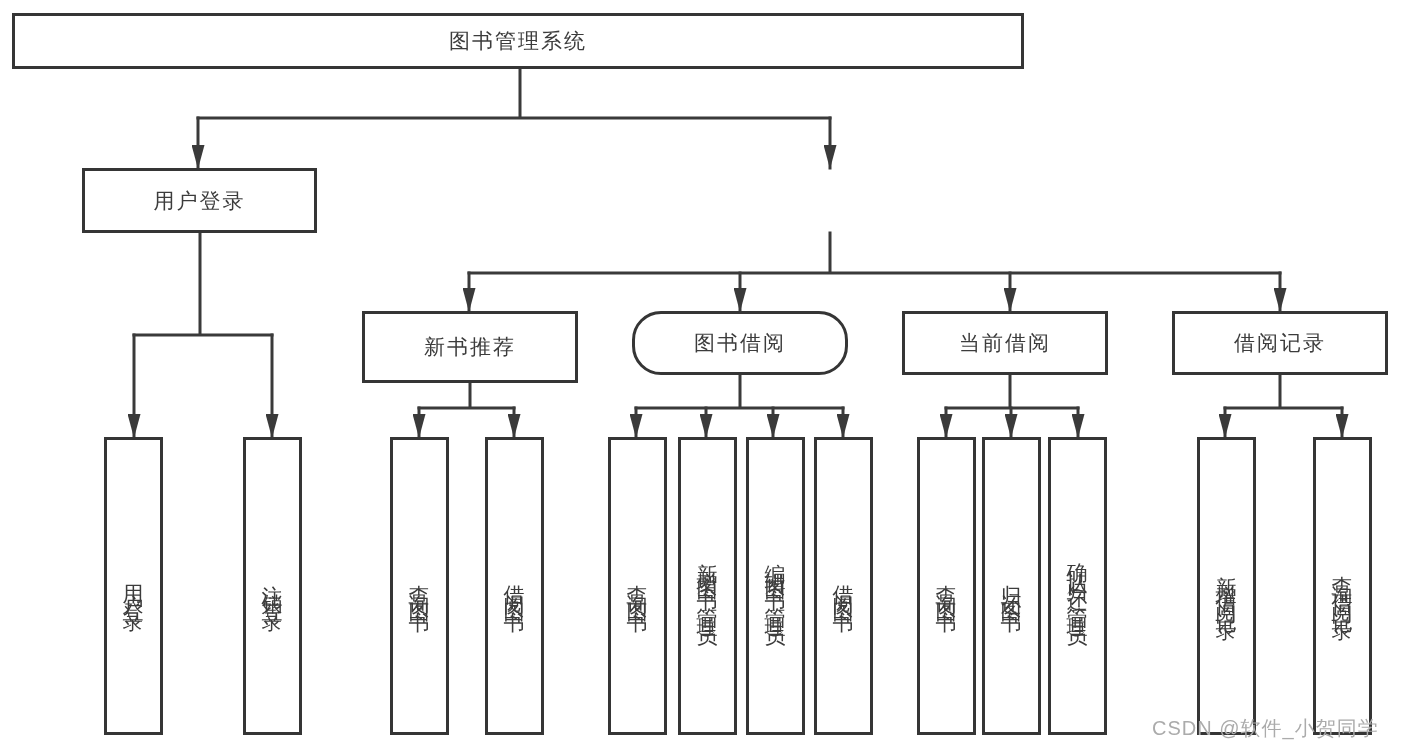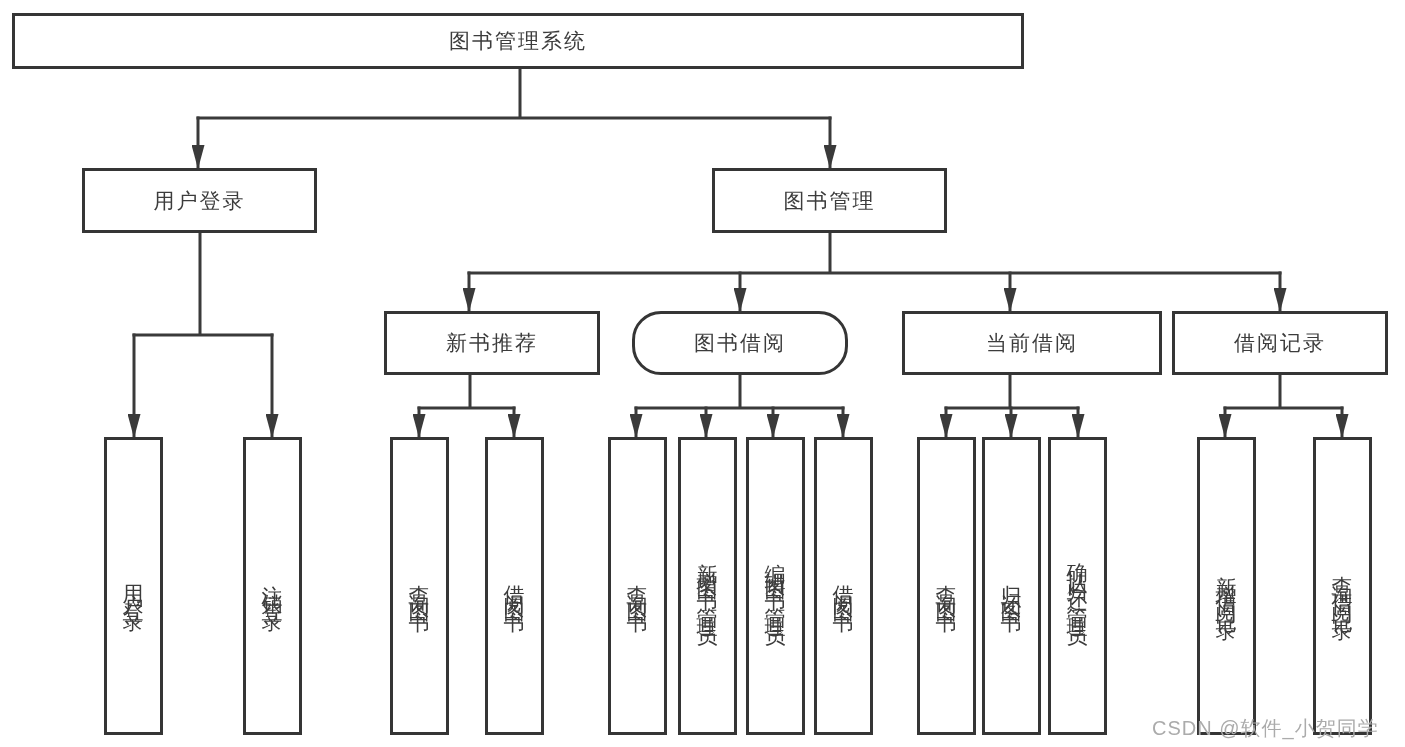--- a/index.html
+++ b/index.html
@@ -30,23 +30,23 @@
     letter-spacing:9px;
     line-height:1;
     white-space:nowrap;
   }
   
   #root-box{left:12px;top:13px;width:1012px;height:56px;}
   
   #l2-user-login{left:82px;top:168px;width:235px;height:65px;}
   #l2-book-mgmt{left:712px;top:168px;width:235px;height:65px;}
   
-  #l3-0{left:384px;top:311px;width:216px;height:64px;}
+  #l3-0{left:362px;top:311px;width:216px;height:72px;}
   #l3-1{left:632px;top:311px;width:216px;height:64px;border-radius:29px;}
-  #l3-2{left:902px;top:311px;width:260px;height:64px;}
+  #l3-2{left:902px;top:311px;width:206px;height:64px;}
   #l3-3{left:1172px;top:311px;width:216px;height:64px;align-items:center;}
   
   #leaf-0{left:104px;}  #leaf-1{left:243px;}
   #leaf-2{left:390px;}  #leaf-3{left:485px;}
   #leaf-4{left:608px;}  #leaf-5{left:678px;}
   #leaf-6{left:746px;}  #leaf-7{left:814px;}
   #leaf-8{left:917px;}  #leaf-9{left:982px;}
   #leaf-10{left:1048px;}
   #leaf-11{left:1197px;} #leaf-12{left:1313px;}
   #watermark{
@@ -116,23 +116,20 @@
     </g>
   </svg>
 
   <div id="root-box" class="box hbox">
     <span>图书管理系统</span>
   </div>
 
   <div id="l2-user-login" class="box hbox">
     <span>用户登录</span>
   </div>
-  <div id="l2-book-mgmt" class="box hbox">
-    <span>图书管理</span>
-  </div>
 
   <div id="l3-0" class="box hbox">
     <span>新书推荐</span>
   </div>
   <div id="l3-1" class="box hbox">
     <span>图书借阅</span>
   </div>
   <div id="l3-2" class="box hbox">
     <span>当前借阅</span>
   </div>

